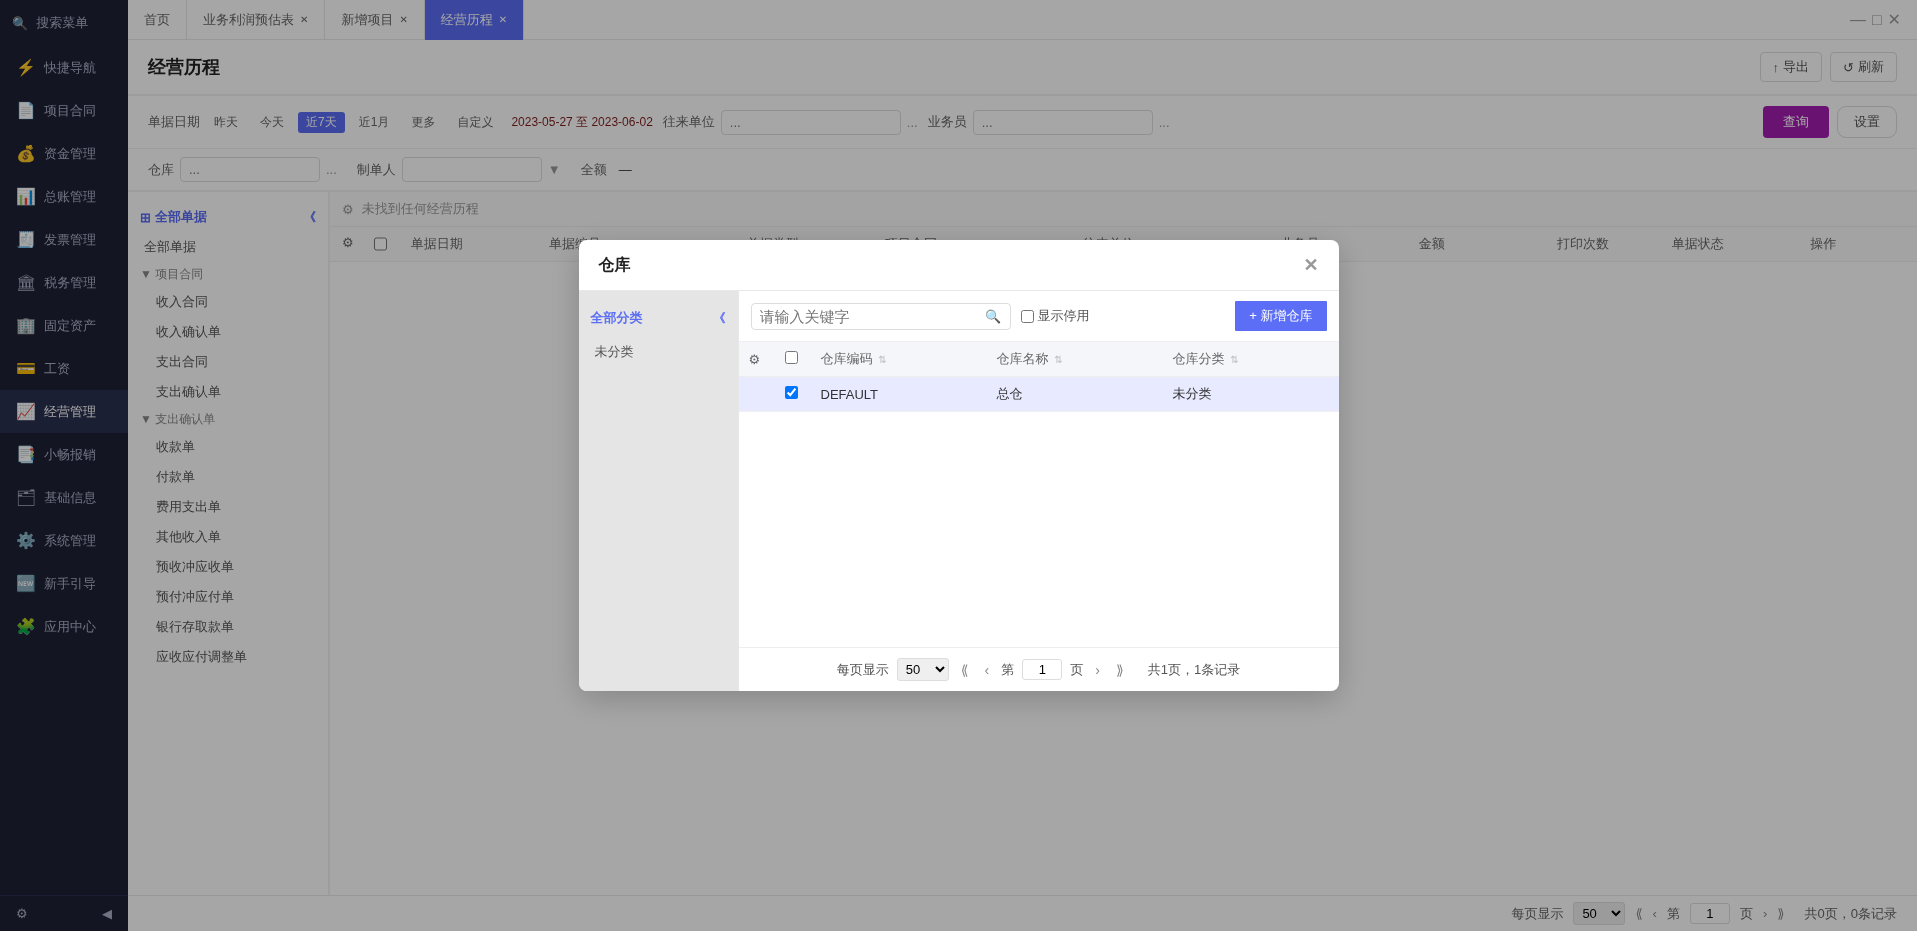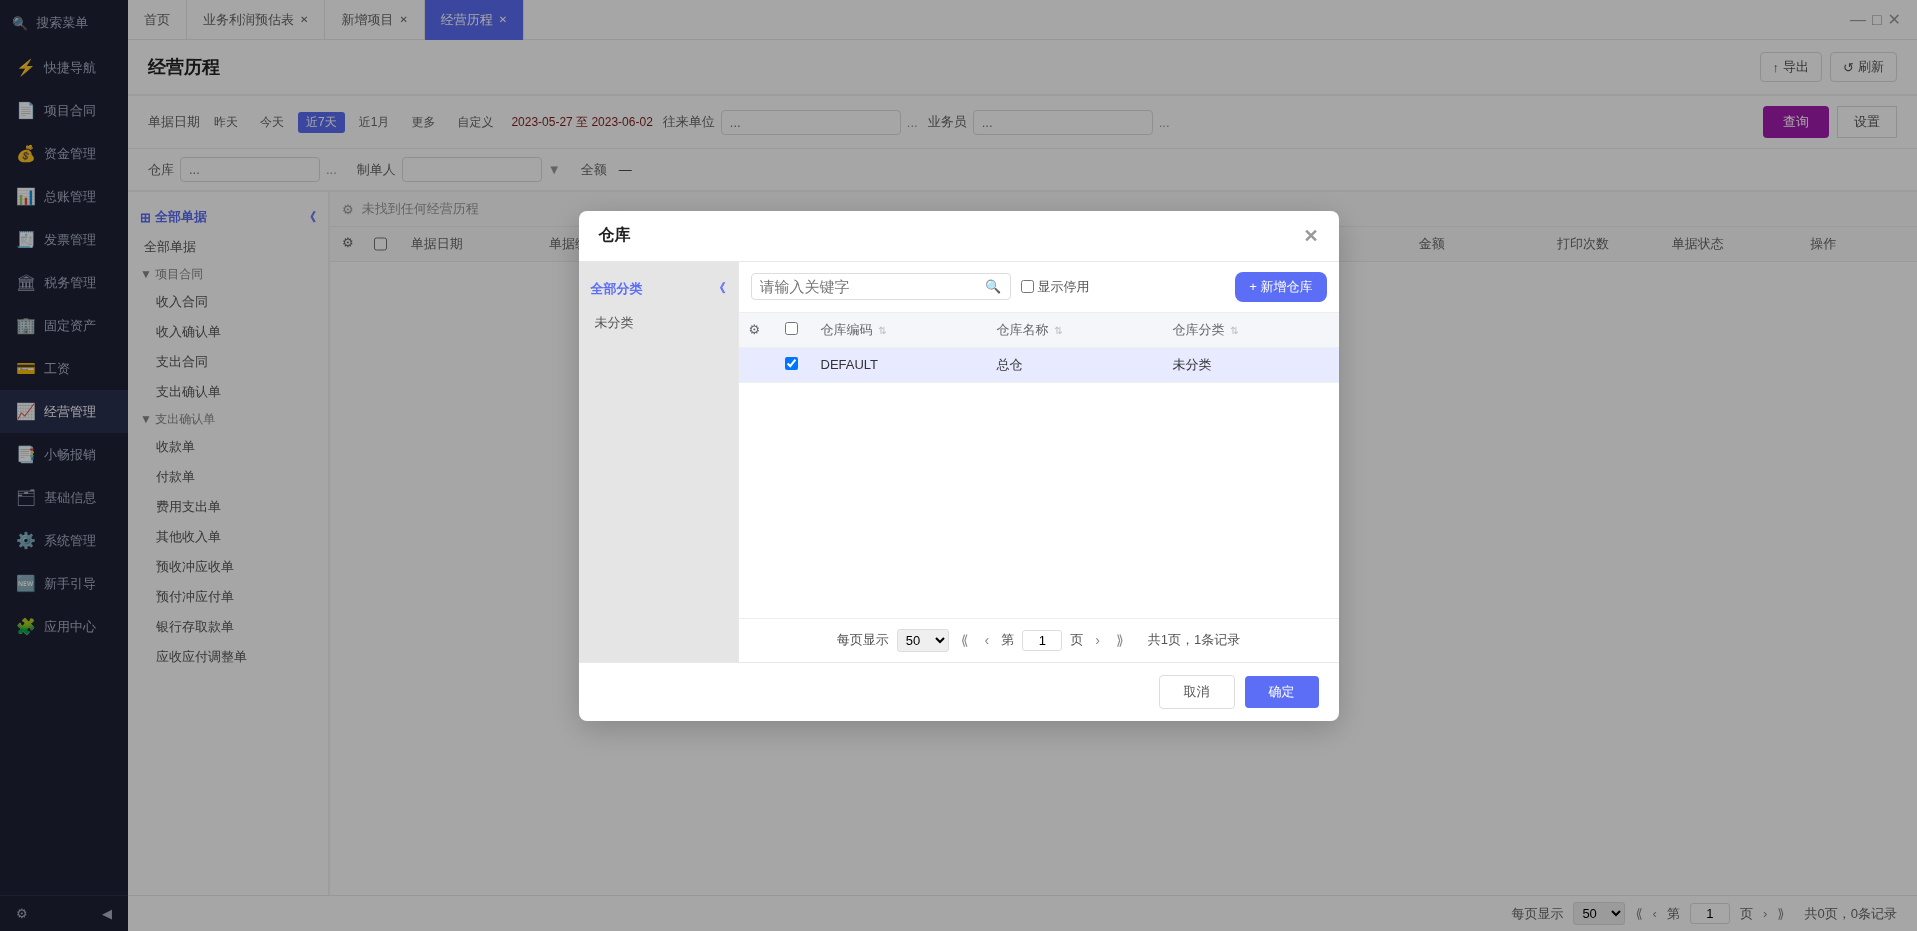--- a/index.html
+++ b/index.html
@@ -54,21 +54,21 @@
       padding: 2px 8px; border-radius: 3px; cursor: pointer; font-size: 12px; border: none; background: transparent; color: #666;
     }
     .date-btn.active { background: #5b6ef5; color: #fff; }
     .filter-input {
       border: 1px solid #ddd; border-radius: 4px; padding: 4px 8px; font-size: 13px; color: #333; width: 200px;
     }
     .btn-query {
       background: #a21caf; color: #fff; border: none; border-radius: 4px; padding: 6px 20px; cursor: pointer; font-size: 13px;
     }
     .btn-settings {
-      background: #fff; color: #555; border: 1px solid #ddd; border-radius: 0; padding: 6px 16px; cursor: pointer; font-size: 13px;
+      background: #fff; color: #555; border: 1px solid #ddd; border-radius: 9px; padding: 6px 16px; cursor: pointer; font-size: 13px;
     }
 
     
     .filter-bar2 {
       background: #fff; padding: 8px 20px; display: flex; align-items: center; gap: 20px; border-top: 1px solid #f0f0f0;
     }
 
     
     .content-area {
       display: flex; margin-top: 2px; height: calc(100% - 140px);
@@ -127,21 +127,21 @@
     .dialog-right { flex: 1; display: flex; flex-direction: column; }
     .dialog-toolbar {
       display: flex; align-items: center; padding: 10px 12px; gap: 10px; border-bottom: 1px solid #eee;
     }
     .search-box {
       display: flex; align-items: center; border: 1px solid #ddd; border-radius: 4px; padding: 4px 8px; gap: 6px; flex: 1; max-width: 260px;
     }
     .search-box input { border: none; outline: none; font-size: 15px; color: #666; width: 100%; background: transparent; }
     .checkbox-label { display: flex; align-items: center; gap: 4px; font-size: 13px; color: #555; cursor: pointer; justify-content: center; }
     .btn-add {
-      margin-left: auto; background: #5b6ef5; color: #fff; border: none; border-radius: 8px; padding: 6px 14px; cursor: pointer; font-size: 13px; display: flex; align-items: center; gap: 4px;
+      margin-left: auto; background: #5b6ef5; color: #fff; border: none; border-radius: 1px; padding: 6px 14px; cursor: pointer; font-size: 13px; display: flex; align-items: center; gap: 4px;
     }
     .table-container { flex: 1; overflow: auto; }
     .data-table { width: 100%; border-collapse: collapse; font-size: 13px; }
     .data-table th {
       background: #f5f6fa; padding: 8px 10px; text-align: left; color: #666; font-weight: normal; border-bottom: 1px solid #eee; white-space: nowrap;
     }
     .data-table td {
       padding: 8px 10px; border-bottom: 1px solid #f0f0f0; color: #333;
     }
     .data-table tr.selected td { background: #e8eaff; }
@@ -461,18 +461,14 @@
           <span>第</span>
           <input type="text" class="page-input" value="1" style="">
           <span>页</span>
           <button class="page-nav">›</button>
           <button class="page-nav">⟫</button>
           <span style="margin-left:12px;">共1页，1条记录</span>
         </div>
       </div>
     </div>
 
-    <div class="dialog-footer">
-      <button class="btn-cancel">取消</button>
-      <button class="btn-confirm">确定</button>
-    </div>
   </div>
 </div>
 
 </body></html>

